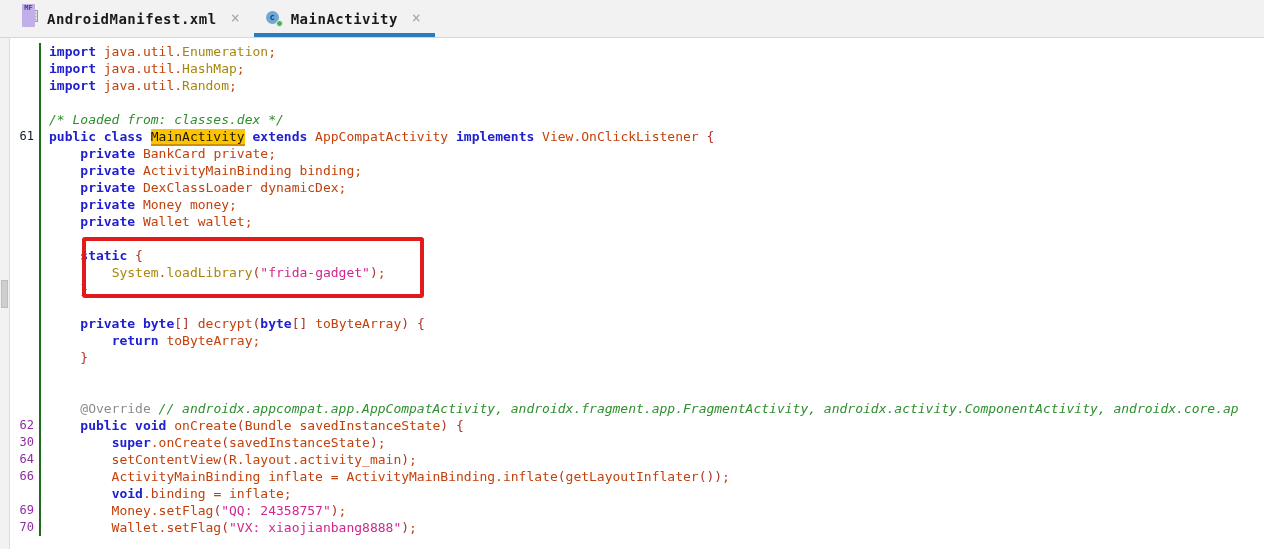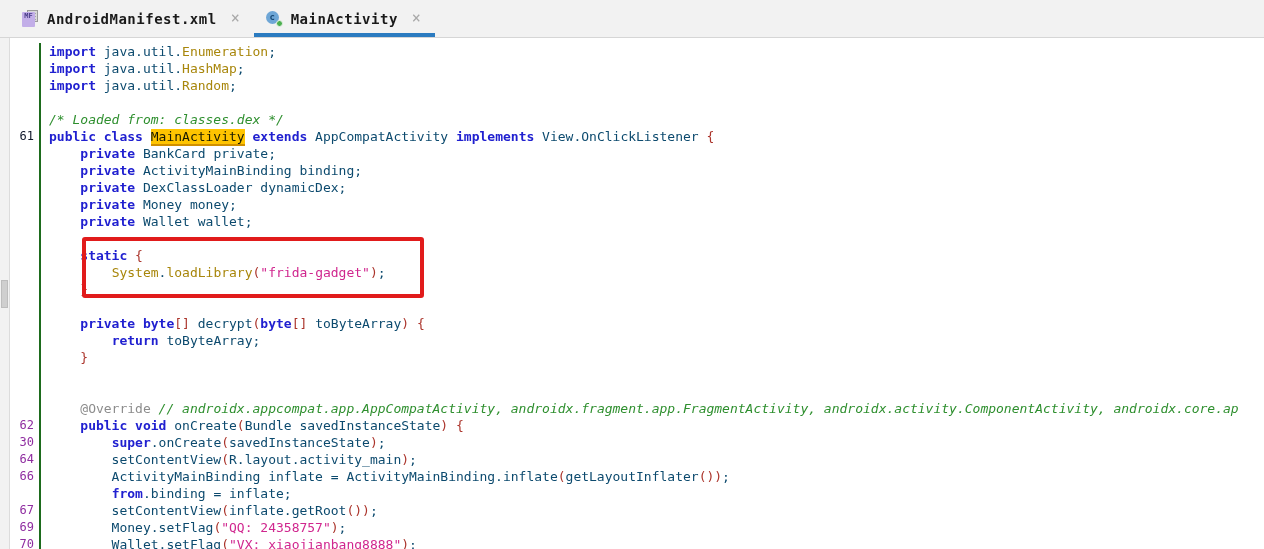--- a/index.html
+++ b/index.html
@@ -16,21 +16,21 @@
   .tab-close { font-size:15px; color:#a9a9a9; margin-left:6px; line-height:1; }
   .tab-underline { position:absolute; left:0; right:0; bottom:0; height:4px;
                    background:#2b7bc0; }
 
   
   .mf-icon { position:relative; width:17px; height:17px; display:inline-block; }
   .mf-page { position:absolute; top:0; right:1px; width:11px; height:12px;
              background:#d9d9d9; border:1px solid #9a9a9a; }
   .mf-page:after { content:""; position:absolute; left:1px; top:2px; width:7px;
                    height:1px; background:#a6a6a6; box-shadow:0 3px 0 #a6a6a6, 0 6px 0 #a6a6a6; }
-  .mf-badge { position:absolute; left:0; bottom:0; width:13px; height:15px;
+  .mf-badge { position:absolute; left:0; bottom:0; width:13px; height:23px;
               background:#c2aee8; color:#463a86; font-size:7px; font-weight:bold;
               line-height:9px; text-align:center; border-radius:1px; }
 
   
   .class-icon { position:relative; width:17px; height:17px; display:inline-block; }
   .class-circle { position:absolute; top:1px; left:0; width:13px; height:13px;
                   border-radius:50%; background:#6ea6d6; color:#184a76;
                   font-size:9px; font-weight:bold; line-height:13px; text-align:center; }
   .green-dot { position:absolute; right:0; bottom:0; width:7px; height:7px;
                border-radius:50%; background:#4caf50; border:1px solid #e9f2e9; }
@@ -43,21 +43,21 @@
                       background:#cfcfcf; border:1px solid #bdbdbd; }
 
   .editor-wrap { position:relative; flex:1; overflow:hidden; padding-top:5px; }
   .code-line { display:flex; height:17px; white-space:pre; }
   .ln { flex:0 0 31px; width:31px; text-align:right; padding-right:5px;
         font-size:12px; line-height:17px; color:#8f2da0;
         border-right:2px solid #1d6b1d; }
   .ln-hl { color:#0f172a; }
   .code { padding-left:8px; font-size:13px; line-height:17px; color:#000; }
 
-  .tk-p { color:#0c4a6e; }
+  .tk-p { color:#c2410c; }
   .tk-k { color:#2020d0; font-weight:bold; }
   .tk-t { color:#a8860b; }
   .tk-s { color:#d0268e; }
   .tk-c { color:#2e8f2e; font-style:italic; }
   .tk-g { color:#8c8c8c; }
   .tk-b { color:#ab342b; }
   .tk-hl { color:#1a1a00; background:#ffc400; border-bottom:2px solid #cf8f00; }
 
   .red-box { position:absolute; left:72px; top:199px; width:342px; height:61px;
              border:4px solid #e11b1b; border-radius:3px; pointer-events:none; }
@@ -110,20 +110,19 @@
         <div class="code-line"><span class="ln"></span><span class="code"><span class="tk-p">    </span><span class="tk-k">private</span><span class="tk-p"> </span><span class="tk-k">byte</span><span class="tk-b">[]</span><span class="tk-p"> decrypt</span><span class="tk-b">(</span><span class="tk-k">byte</span><span class="tk-b">[]</span><span class="tk-p"> toByteArray</span><span class="tk-b">)</span><span class="tk-p"> </span><span class="tk-b">{</span></span></div>
         <div class="code-line"><span class="ln"></span><span class="code"><span class="tk-p">        </span><span class="tk-k">return</span><span class="tk-p"> toByteArray;</span></span></div>
         <div class="code-line"><span class="ln"></span><span class="code"><span class="tk-p">    </span><span class="tk-b">}</span></span></div>
         <div class="code-line"><span class="ln"></span><span class="code"></span></div>
         <div class="code-line"><span class="ln"></span></div>
         <div class="code-line"><span class="ln"></span><span class="code"><span class="tk-p">    </span><span class="tk-g">@Override</span><span class="tk-p"> </span><span class="tk-c">// androidx.appcompat.app.AppCompatActivity, androidx.fragment.app.FragmentActivity, androidx.activity.ComponentActivity, androidx.core.ap</span></span></div>
         <div class="code-line"><span class="ln">62</span><span class="code"><span class="tk-p">    </span><span class="tk-k">public void</span><span class="tk-p"> onCreate</span><span class="tk-b">(</span><span class="tk-p">Bundle savedInstanceState</span><span class="tk-b">)</span><span class="tk-p"> </span><span class="tk-b">{</span></span></div>
         <div class="code-line"><span class="ln">30</span><span class="code"><span class="tk-p">        </span><span class="tk-k">super</span><span class="tk-p">.onCreate</span><span class="tk-b">(</span><span class="tk-p">savedInstanceState</span><span class="tk-b">)</span><span class="tk-p">;</span></span></div>
         <div class="code-line"><span class="ln">64</span><span class="code"><span class="tk-p">        setContentView</span><span class="tk-b">(</span><span class="tk-p">R.layout.activity_main</span><span class="tk-b">)</span><span class="tk-p">;</span></span></div>
         <div class="code-line"><span class="ln">66</span><span class="code"><span class="tk-p">        ActivityMainBinding inflate = ActivityMainBinding.inflate</span><span class="tk-b">(</span><span class="tk-p">getLayoutInflater</span><span class="tk-b">())</span><span class="tk-p">;</span></span></div>
-        <div class="code-line"><span class="ln"></span><span class="code"><span class="tk-p">        </span><span class="tk-k">from</span><span class="tk-p">.binding = inflate;</span></span></div>
-        <div class="code-line"><span class="ln">67</span><span class="code"><span class="tk-p">        setContentView</span><span class="tk-b">(</span><span class="tk-p">inflate.getRoot</span><span class="tk-b">())</span><span class="tk-p">;</span></span></div>
+        <div class="code-line"><span class="ln"></span><span class="code"><span class="tk-p">        </span><span class="tk-k">void</span><span class="tk-p">.binding = inflate;</span></span></div>
         <div class="code-line"><span class="ln">69</span><span class="code"><span class="tk-p">        Money.setFlag</span><span class="tk-b">(</span><span class="tk-s">"QQ: 24358757"</span><span class="tk-b">)</span><span class="tk-p">;</span></span></div>
         <div class="code-line"><span class="ln">70</span><span class="code"><span class="tk-p">        Wallet.setFlag</span><span class="tk-b">(</span><span class="tk-s">"VX: xiaojianbang8888"</span><span class="tk-b">)</span><span class="tk-p">;</span></span></div>
       </div>
     <div class="red-box"></div>
   </div>
 </div>
 
 </body></html>

